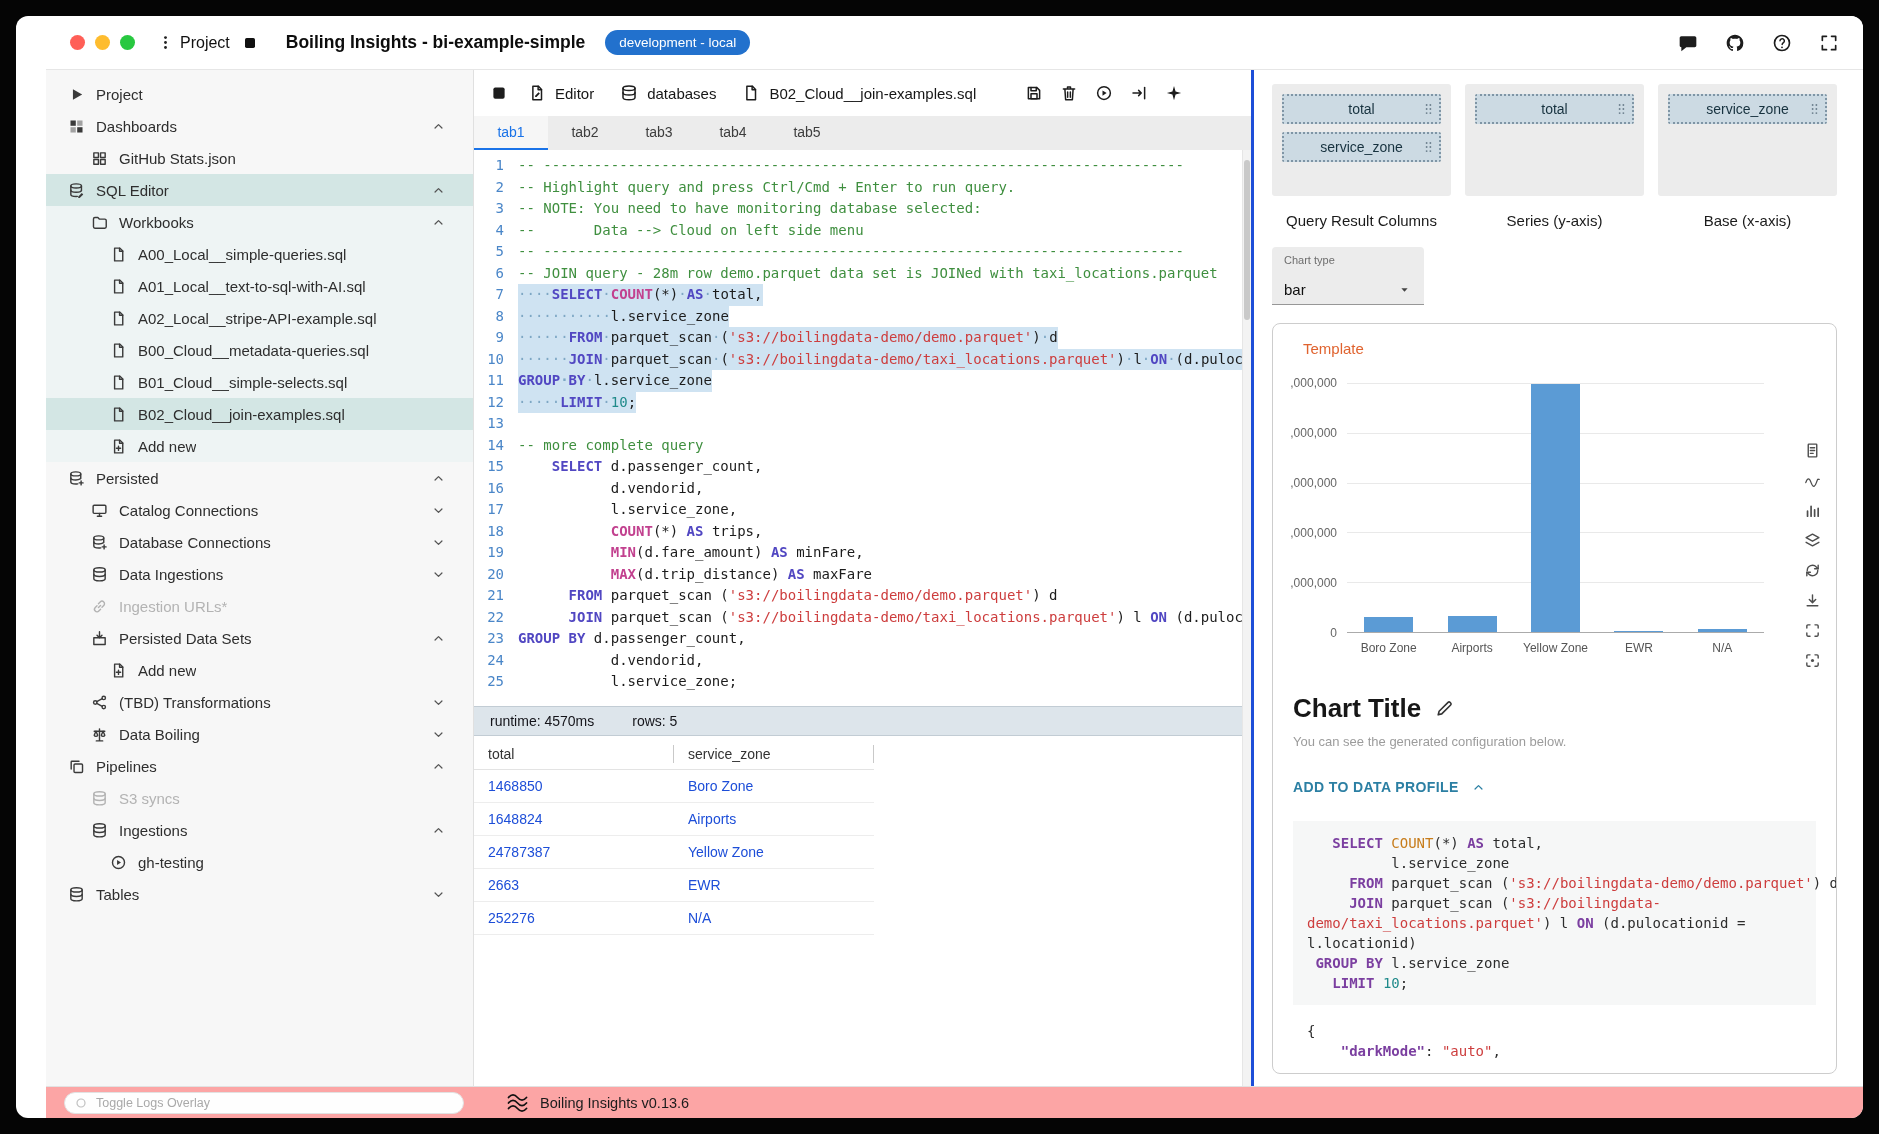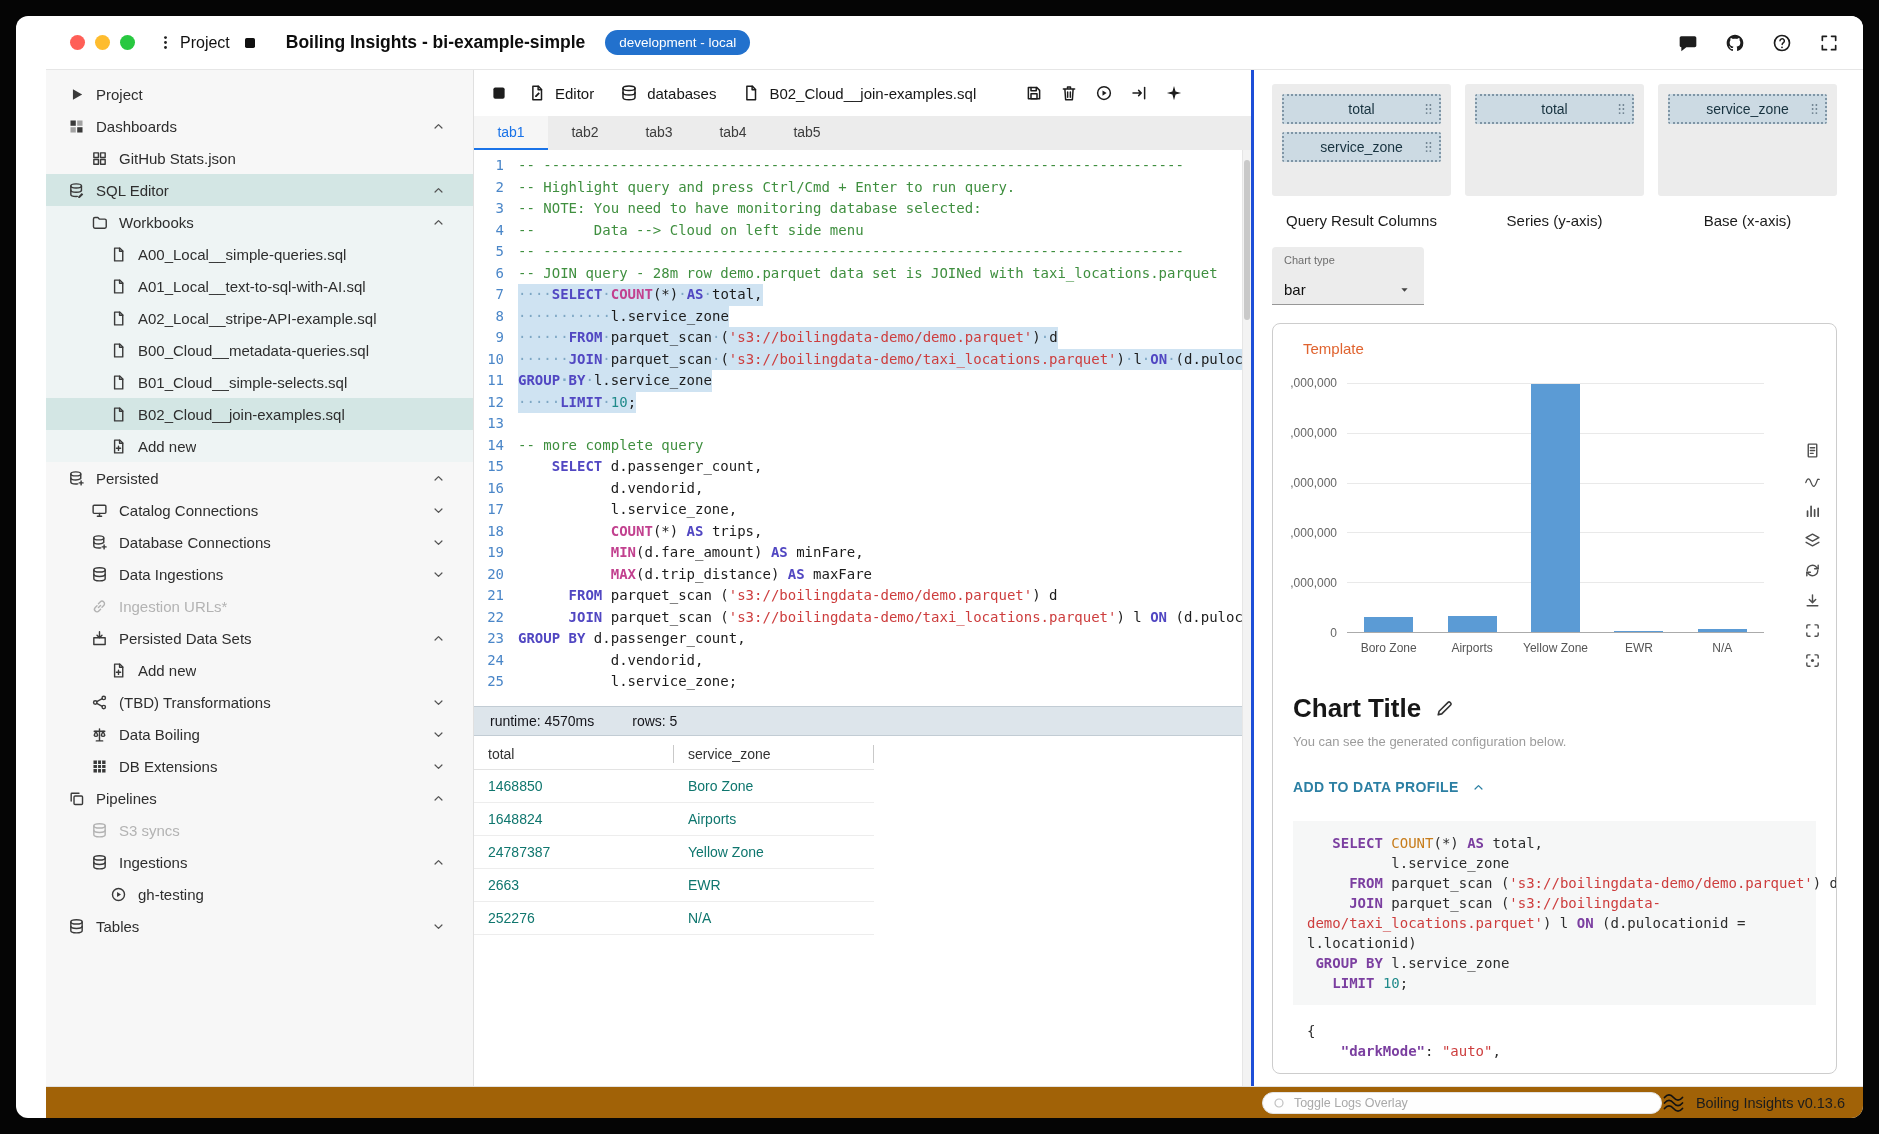--- a/index.html
+++ b/index.html
@@ -53,21 +53,21 @@
   .code-text.sel{background:#cfe3f2;}
   .tok-com{color:#3f8f3f;}
   .tok-kw{color:#5147c2;font-weight:bold;}
   .tok-fn{color:#c2418f;font-weight:bold;}
   .tok-str{color:#cd3d3d;}
   .tok-num{color:#1f8a8a;}
   .ws{color:#7ea7c4;font-style:normal;}
   .statusbar{height:30px;flex:0 0 auto;background:#dde5eb;border-top:1px solid #c2ccd4;border-bottom:1px solid #c2ccd4;display:flex;align-items:center;gap:38px;padding:0 16px;font-size:14px;color:#14141a;}
   .results{flex:1;overflow:hidden;padding-top:2px;}
   .res-header{display:flex;height:32px;align-items:center;width:400px;border-bottom:1px solid #e3e3e3;}
-  .res-cell{width:200px;padding-left:14px;font-size:14px;color:#0f766e;overflow:hidden;white-space:nowrap;}
+  .res-cell{width:200px;padding-left:14px;font-size:14px;color:#1d4ed8;overflow:hidden;white-space:nowrap;}
   .res-header .res-cell{color:#333;height:18px;line-height:18px;border-right:1px solid #c9c9c9;}
   .res-row{display:flex;height:33px;align-items:center;width:400px;border-bottom:1px solid #ededed;}
   .vscroll{position:absolute;top:80px;right:0;bottom:0;width:9px;background:#f3f3f3;border-left:1px solid #e6e6e6;}
   .vthumb{position:absolute;top:10px;left:1px;width:6px;height:160px;background:#c9c9c9;border-radius:3px;}
 
   
   .panel{flex:1;display:flex;flex-direction:column;background:#fff;padding:14px 26px 12px 18px;overflow:hidden;}
   .zones{display:flex;gap:14px;flex:0 0 auto;}
   .zone-col{width:188px;display:flex;flex-direction:column;}
   .zone{height:112px;background:#ececec;border-radius:3px;padding:10px;display:flex;flex-direction:column;gap:8px;}
@@ -99,21 +99,21 @@
   .add-profile{margin-top:30px;display:flex;align-items:center;gap:12px;color:#2b7fa3;font-weight:700;font-size:14px;letter-spacing:.4px;cursor:pointer;}
   .add-profile .icon{font-size:15px;}
   .snippet{margin-top:26px;background:#f6f7f7;padding:12px 14px;font-family:"DejaVu Sans Mono",monospace;font-size:14px;line-height:20px;white-space:pre;color:#2c2c2c;}
   .config{margin-top:16px;padding-left:14px;font-family:"DejaVu Sans Mono",monospace;font-size:14px;line-height:20px;white-space:pre;color:#2c2c2c;}
   .snippet .k,.config .k{color:#7b3fa0;font-weight:bold;}
   .snippet .f,.config .f{color:#c77c1b;}
   .snippet .s,.config .s{color:#cd3d3d;}
   .snippet .n,.config .n{color:#1f8a8a;}
 
   
-  .footer{height:32px;flex:0 0 auto;border-top:1px solid #e2e2e2;background:#a16207;display:flex;align-items:center;justify-content:flex-end;padding:0 18px;}
+  .footer{height:32px;flex:0 0 auto;border-top:1px solid #e2e2e2;background:#fca5a5;display:flex;align-items:center;justify-content:flex-start;padding:0 18px;gap:42px;}
   .logs-pill{width:400px;height:22px;border:1px solid #e2e2e2;border-radius:12px;display:flex;align-items:center;gap:9px;padding:0 10px;color:#a9a9a9;font-size:12.5px;background:#fefefe;cursor:pointer;}
   .logs-pill .icon{font-size:12px;color:#c0c0c0;}
   .version{display:flex;align-items:center;gap:10px;font-size:14.5px;color:#1c1c1c;}
   .version .icon{font-size:24px;color:#111;}
 </style>
 </head>
 <body>
 
 <div class="window">
 
@@ -409,34 +409,20 @@
           </div>
           <div class="sb-row lvl1">
             <span class="icon">
               <svg viewBox="0 0 24 24" fill="none" stroke="currentColor" stroke-width="2" stroke-linecap="round" stroke-linejoin="round">
                 <path d="M12 4v17M7.5 21h9M4.5 7.5h15"></path>
                 <path d="M7 7.5L4.5 13a2.7 2.7 0 0 0 5 0L7 7.5z"></path>
                 <path d="M17 7.5L14.5 13a2.7 2.7 0 0 0 5 0L17 7.5z"></path>
               </svg>
             </span>
             <span class="sb-label">Data Boiling</span>
-            <span class="icon chev">
-              <svg viewBox="0 0 24 24" fill="none" stroke="currentColor" stroke-width="2" stroke-linecap="round" stroke-linejoin="round">
-                <path d="M6.5 9.5L12 15l5.5-5.5"></path>
-              </svg>
-            </span>
-          </div>
-          <div class="sb-row lvl1">
-            <span class="icon">
-              <svg viewBox="0 0 24 24" fill="none" stroke="currentColor" stroke-width="2" stroke-linecap="round" stroke-linejoin="round">
-                <rect x="3.5" y="3.5" width="17" height="17" fill="currentColor" stroke="none"></rect>
-                <path d="M3.5 9.2h17M3.5 14.9h17M9.2 3.5v17M14.9 3.5v17" stroke="#f2f5f5" stroke-width="1.6"></path>
-              </svg>
-            </span>
-            <span class="sb-label">DB Extensions</span>
             <span class="icon chev">
               <svg viewBox="0 0 24 24" fill="none" stroke="currentColor" stroke-width="2" stroke-linecap="round" stroke-linejoin="round">
                 <path d="M6.5 9.5L12 15l5.5-5.5"></path>
               </svg>
             </span>
           </div>
           <div class="sb-row lvl0">
             <span class="icon">
               <svg viewBox="0 0 24 24" fill="none" stroke="currentColor" stroke-width="2" stroke-linecap="round" stroke-linejoin="round">
                 <rect x="8.5" y="8.5" width="12" height="12" rx="1.5"></rect>

